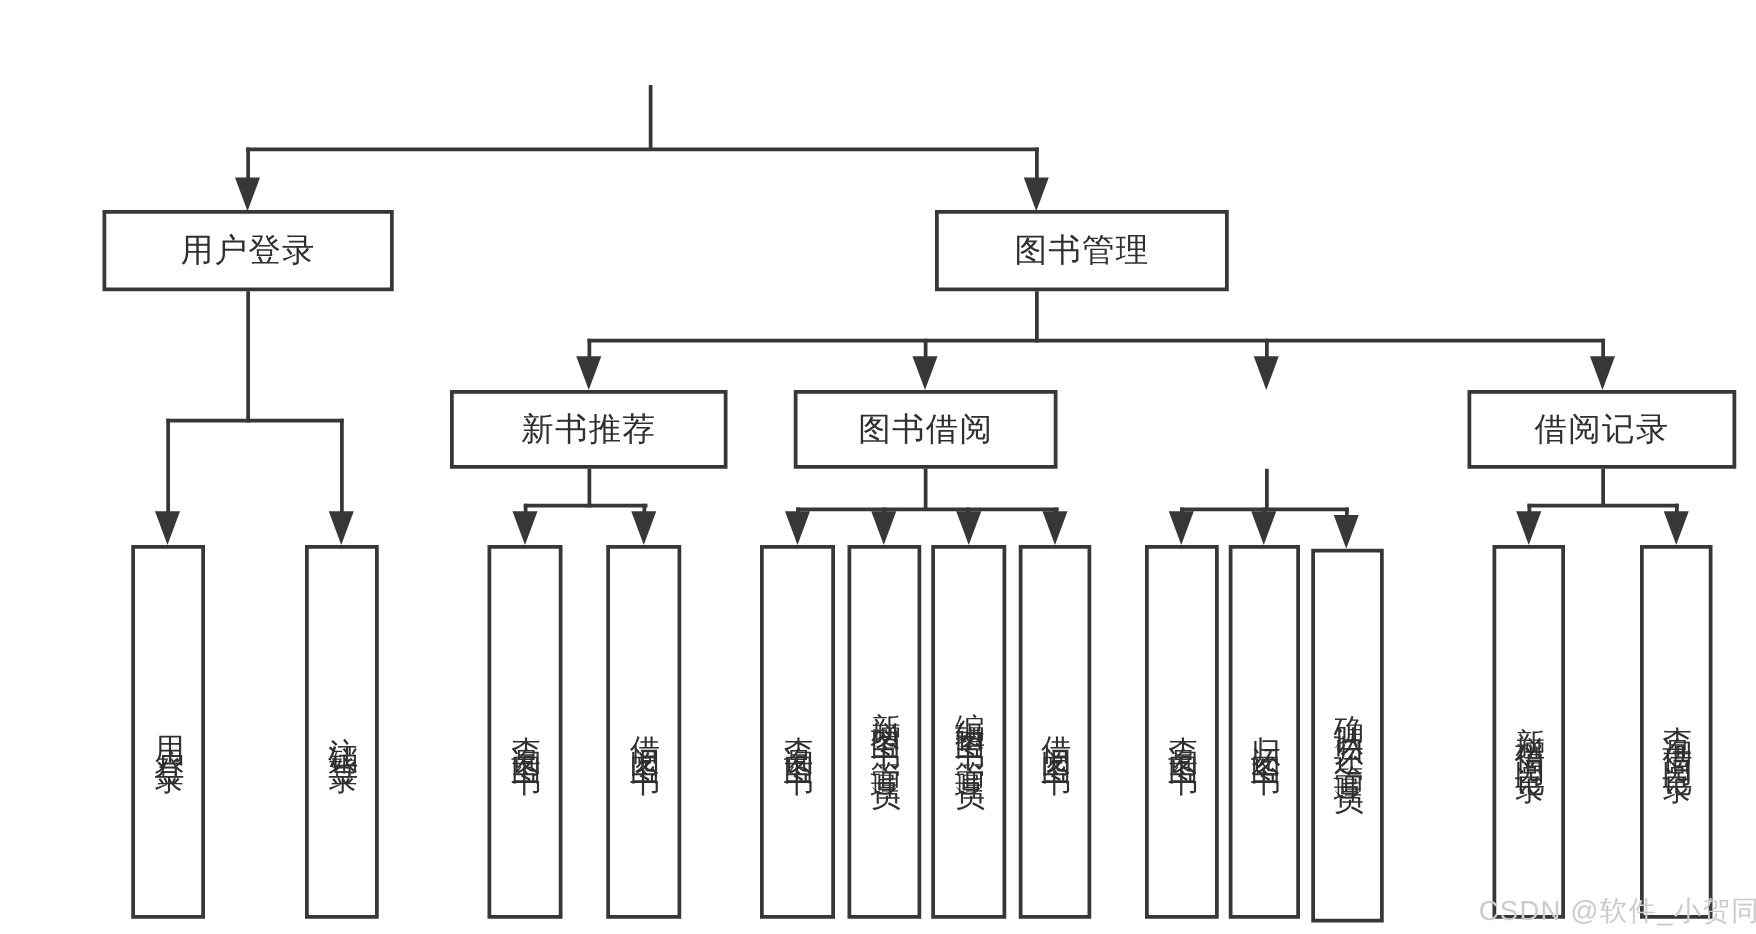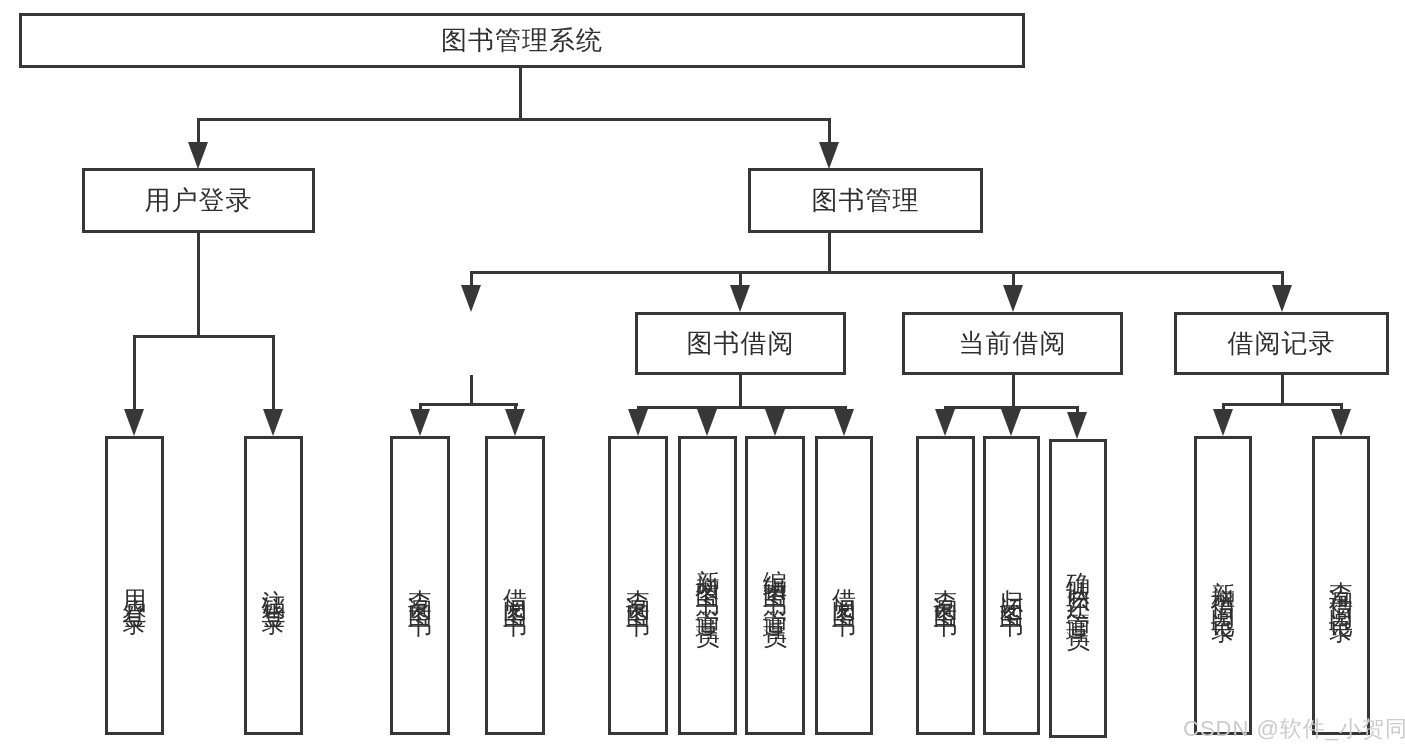--- a/index.html
+++ b/index.html
@@ -53,23 +53,20 @@
     z-index:10;
     white-space:nowrap;
     letter-spacing:1px;
   }
 </style>
 </head>
 <body>
 
 <div class="canvas">
 
-  <div class="hbox" style="left:19px;top:13px;width:1006px;height:55px;">
-    <span>图书管理系统</span>
-  </div>
 
   <div class="line" style="left:519px;top:68px;width:3px;height:52px;"></div>
   <div class="line" style="left:197px;top:118px;width:634px;height:3px;"></div>
   <div class="line" style="left:197px;top:118px;width:3px;height:27px;"></div>
   <div class="arrow" style="left:188px;top:142px;"></div>
   <div class="line" style="left:828px;top:118px;width:3px;height:27px;"></div>
   <div class="arrow" style="left:819px;top:142px;"></div>
 
   <div class="hbox" style="left:82px;top:168px;width:233px;height:65px;">
     <span>用户登录</span>
@@ -89,25 +86,25 @@
   <div class="line" style="left:470px;top:271px;width:813px;height:3px;"></div>
   <div class="line" style="left:470px;top:271px;width:3px;height:17px;"></div>
   <div class="arrow" style="left:461px;top:285px;"></div>
   <div class="line" style="left:739px;top:271px;width:3px;height:17px;"></div>
   <div class="arrow" style="left:730px;top:285px;"></div>
   <div class="line" style="left:1012px;top:271px;width:3px;height:17px;"></div>
   <div class="arrow" style="left:1003px;top:285px;"></div>
   <div class="line" style="left:1281px;top:271px;width:3px;height:17px;"></div>
   <div class="arrow" style="left:1272px;top:285px;"></div>
 
+  <div class="hbox" style="left:360px;top:312px;width:222px;height:63px;">
+    <span>新书推荐</span>
+  </div>
   <div class="hbox" style="left:635px;top:312px;width:211px;height:63px;text-align:center;">
     <span>图书借阅</span>
-  </div>
-  <div class="hbox" style="left:902px;top:312px;width:221px;height:63px;">
-    <span>当前借阅</span>
   </div>
   <div class="hbox" style="left:1174px;top:312px;width:215px;height:63px;">
     <span>借阅记录</span>
   </div>
 
   <div class="line" style="left:470px;top:375px;width:3px;height:31px;"></div>
   <div class="line" style="left:419px;top:403px;width:99px;height:3px;"></div>
   <div class="line" style="left:419px;top:403px;width:3px;height:10px;"></div>
   <div class="arrow" style="left:410px;top:409px;"></div>
   <div class="line" style="left:514px;top:403px;width:3px;height:10px;"></div>

